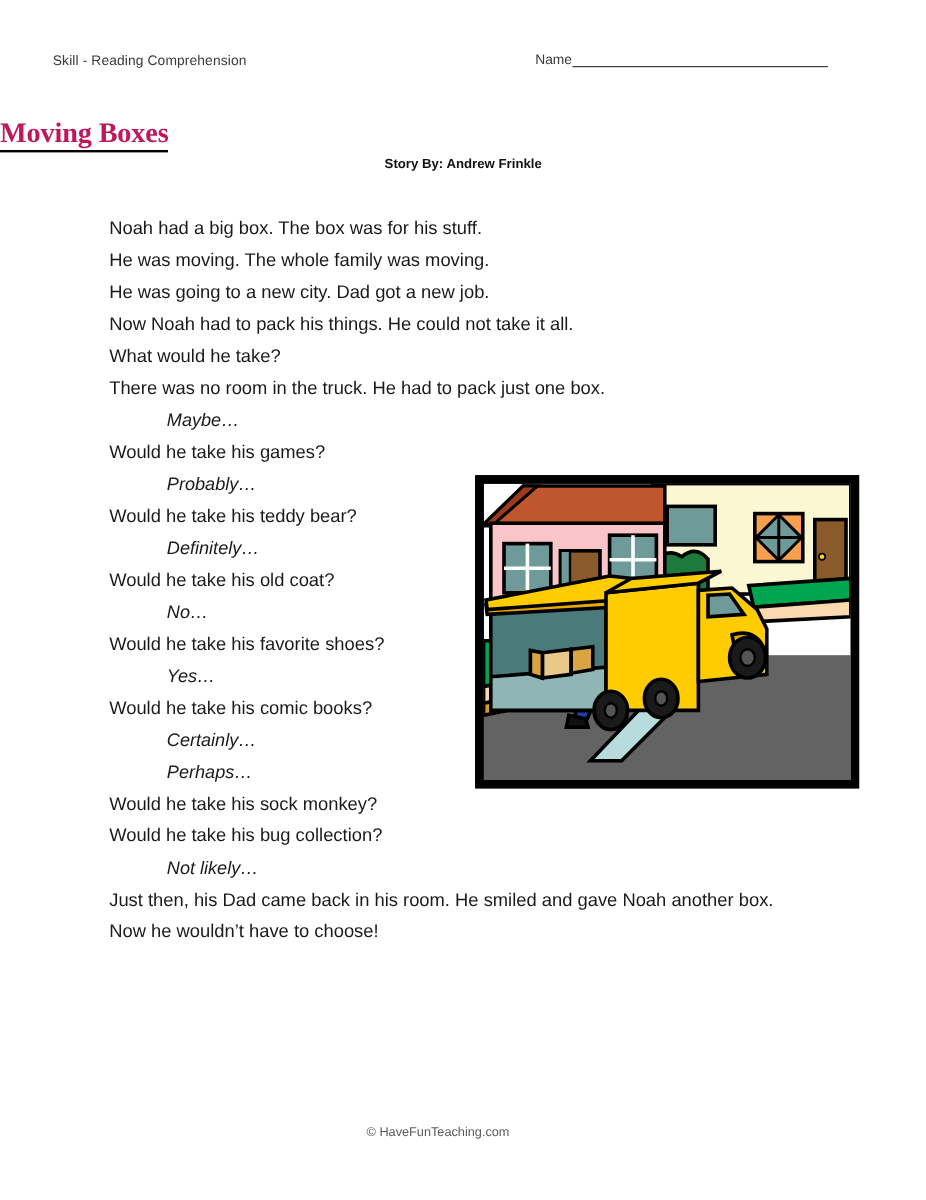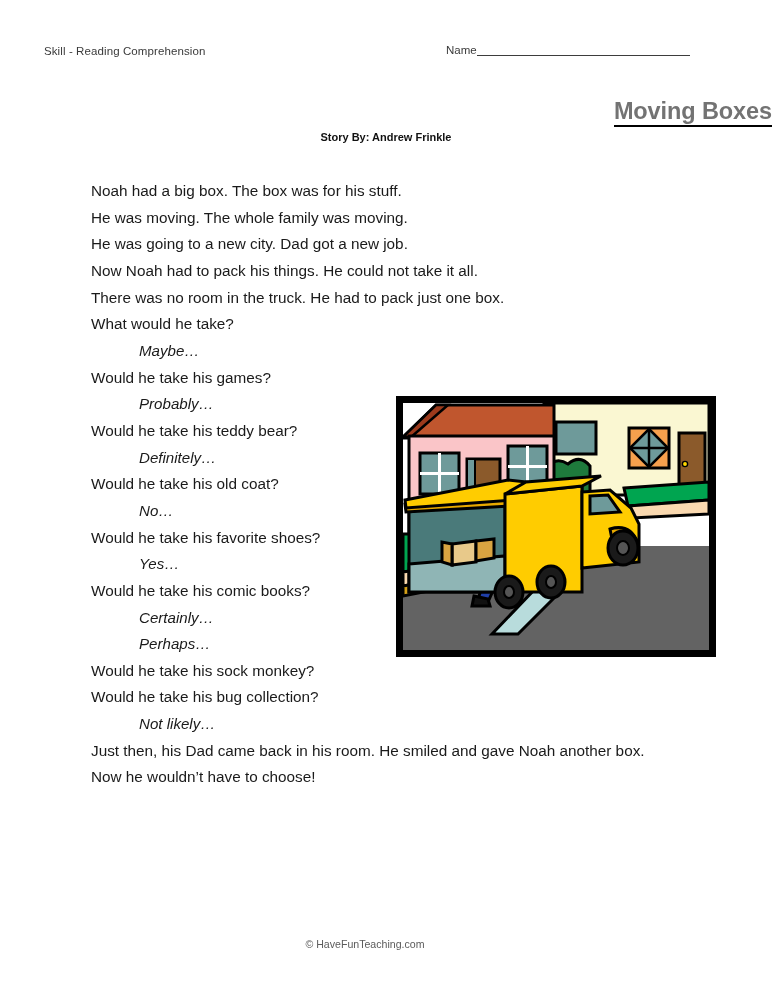--- a/index.html
+++ b/index.html
@@ -55,25 +55,26 @@
     border-bottom: 1.3px solid #3d3d3d;
     margin-bottom: 1px;
   }
 
   
   .title {
     position: absolute;
     left: 0;
     top: 98px;
     width: 772px;
-    text-align: right;
+    text-align: left;
     font-size: 23.5px;
     font-weight: bold;
     letter-spacing: -0.1px;
-    color: #737373;
+    color: #be185d;
+    font-family: Liberation Serif, serif;
   }
   .title span.u {
     border-bottom: 2.4px solid #000;
     padding-bottom: 1px;
   }
   .byline {
     position: absolute;
     left: 0;
     top: 131px;
     width: 772px;
@@ -145,22 +146,22 @@
   <div class="title">
     <span class="u">Moving Boxes</span>
   </div>
   <div class="byline">Story By: Andrew Frinkle</div>
 
   <div class="story">
       <div class="line">Noah had a big box. The box was for his stuff.</div>
       <div class="line">He was moving. The whole family was moving.</div>
       <div class="line">He was going to a new city. Dad got a new job.</div>
       <div class="line">Now Noah had to pack his things. He could not take it all.</div>
+      <div class="line">What would he take?</div>
       <div class="line">There was no room in the truck. He had to pack just one box.</div>
-      <div class="line">What would he take?</div>
       <div class="line answer">Maybe…</div>
       <div class="line">Would he take his games?</div>
       <div class="line answer">Probably…</div>
       <div class="line">Would he take his teddy bear?</div>
       <div class="line answer">Definitely…</div>
       <div class="line">Would he take his old coat?</div>
       <div class="line answer">No…</div>
       <div class="line">Would he take his favorite shoes?</div>
       <div class="line answer">Yes…</div>
       <div class="line">Would he take his comic books?</div>

